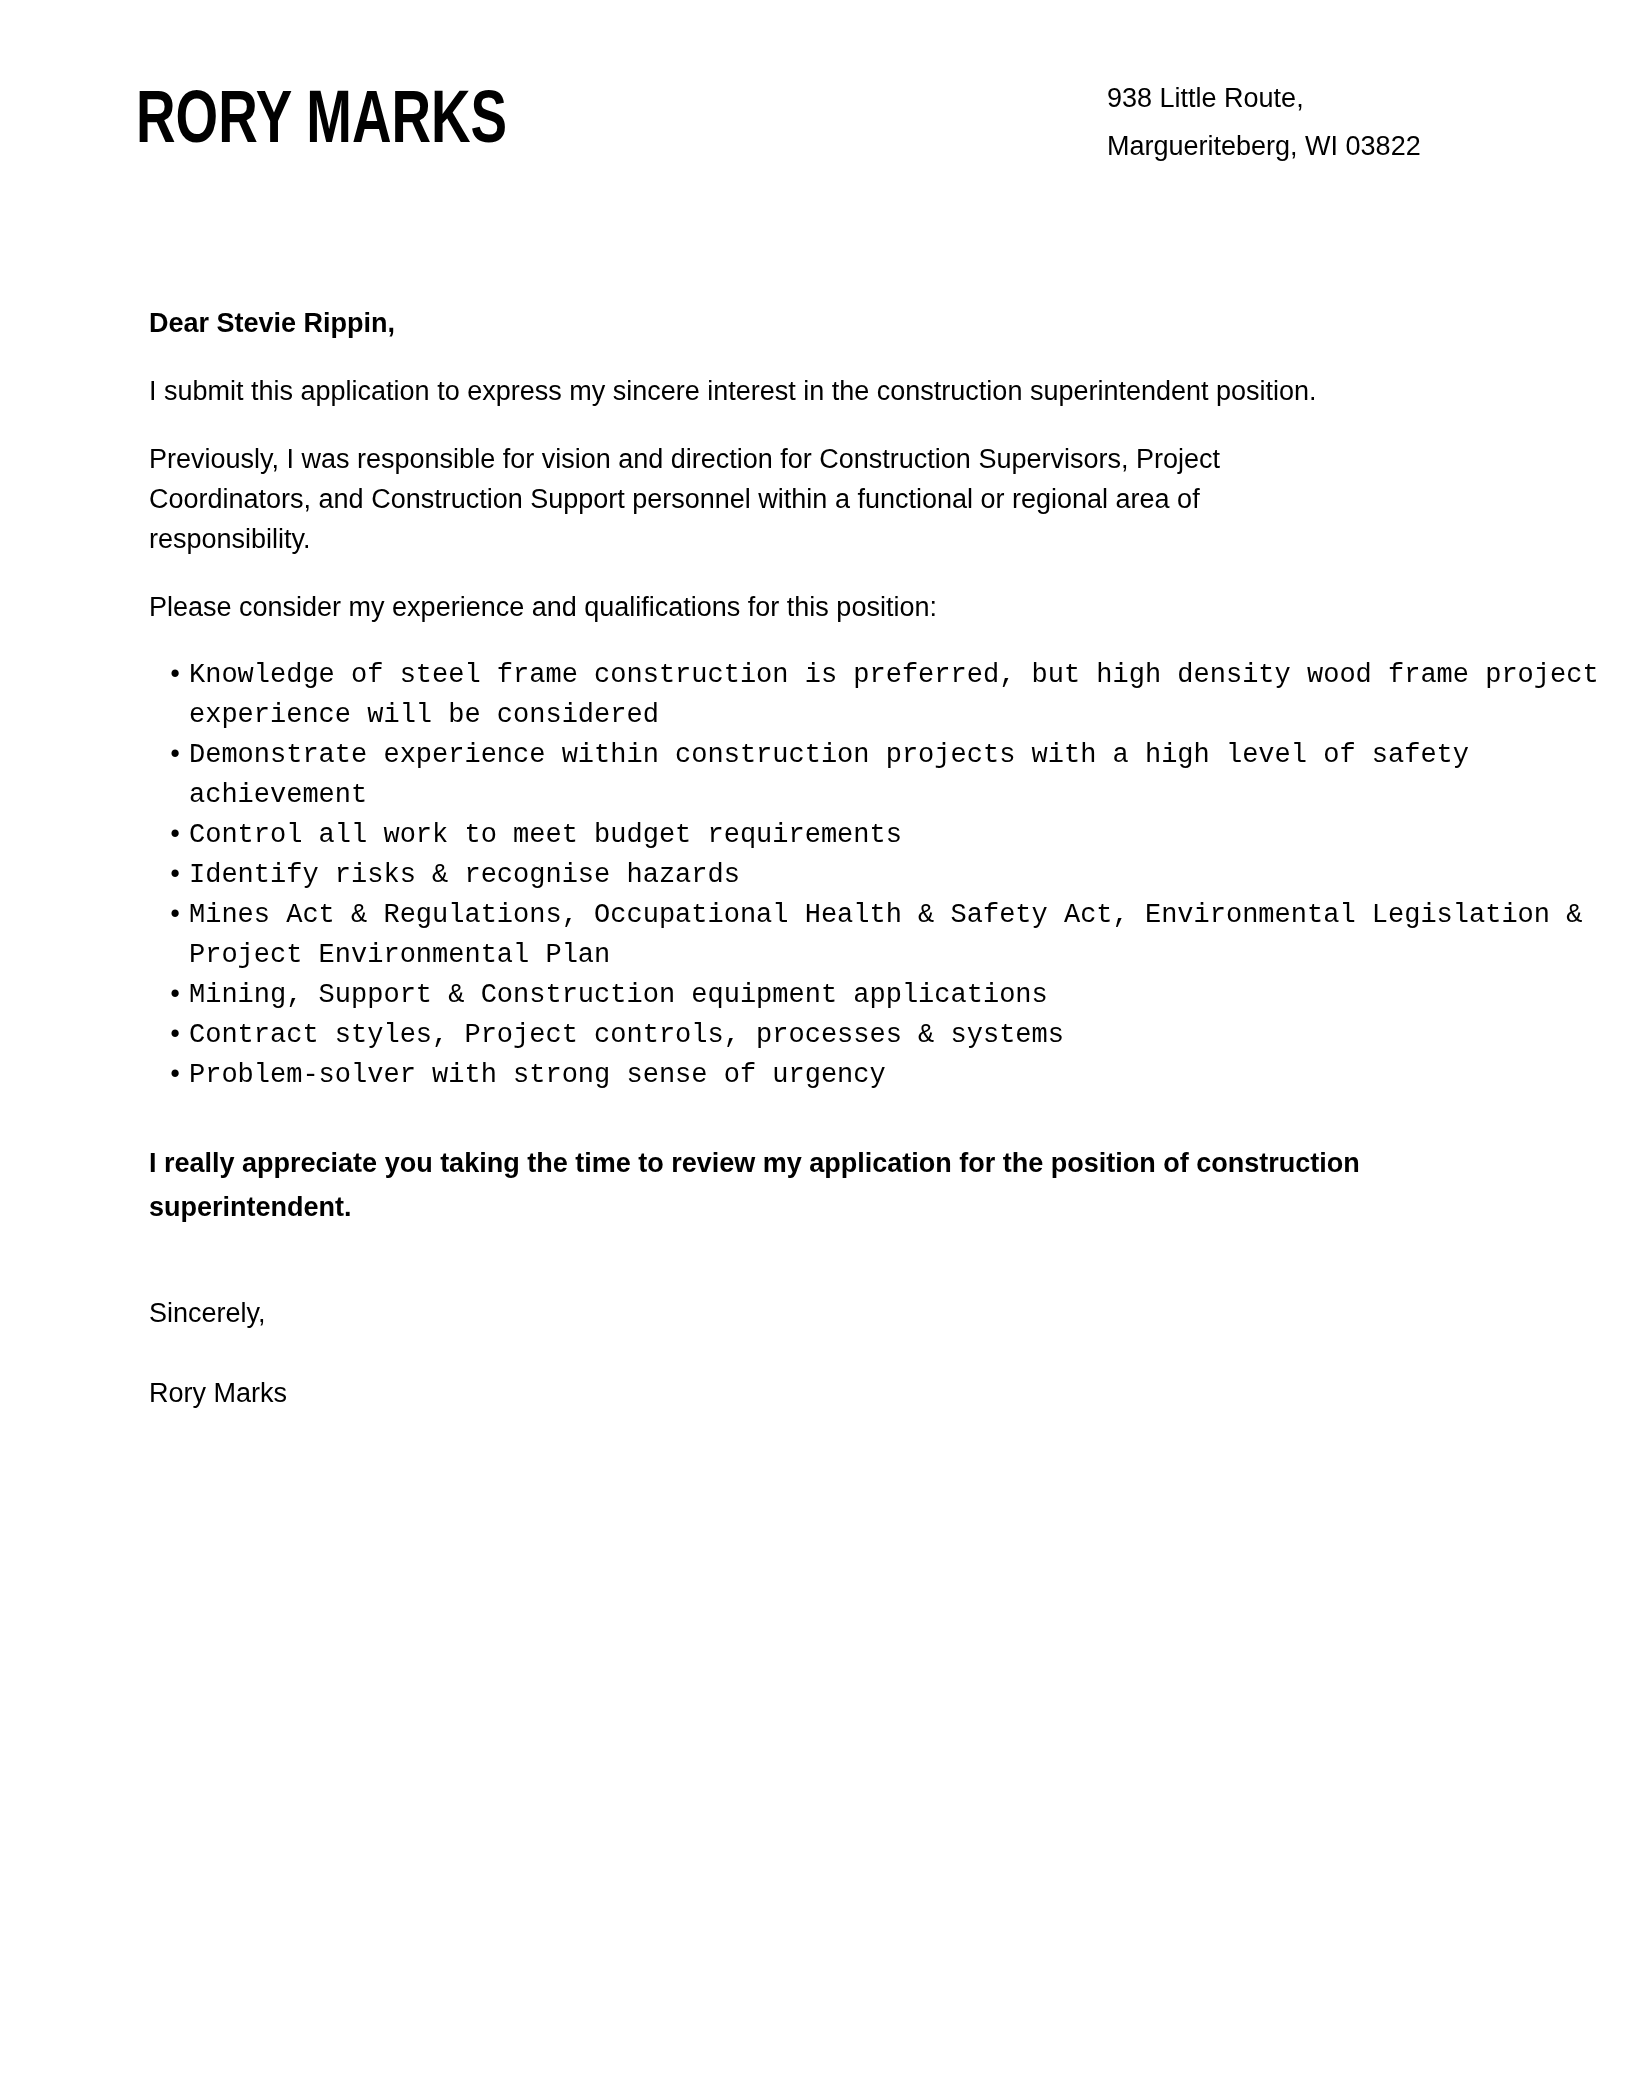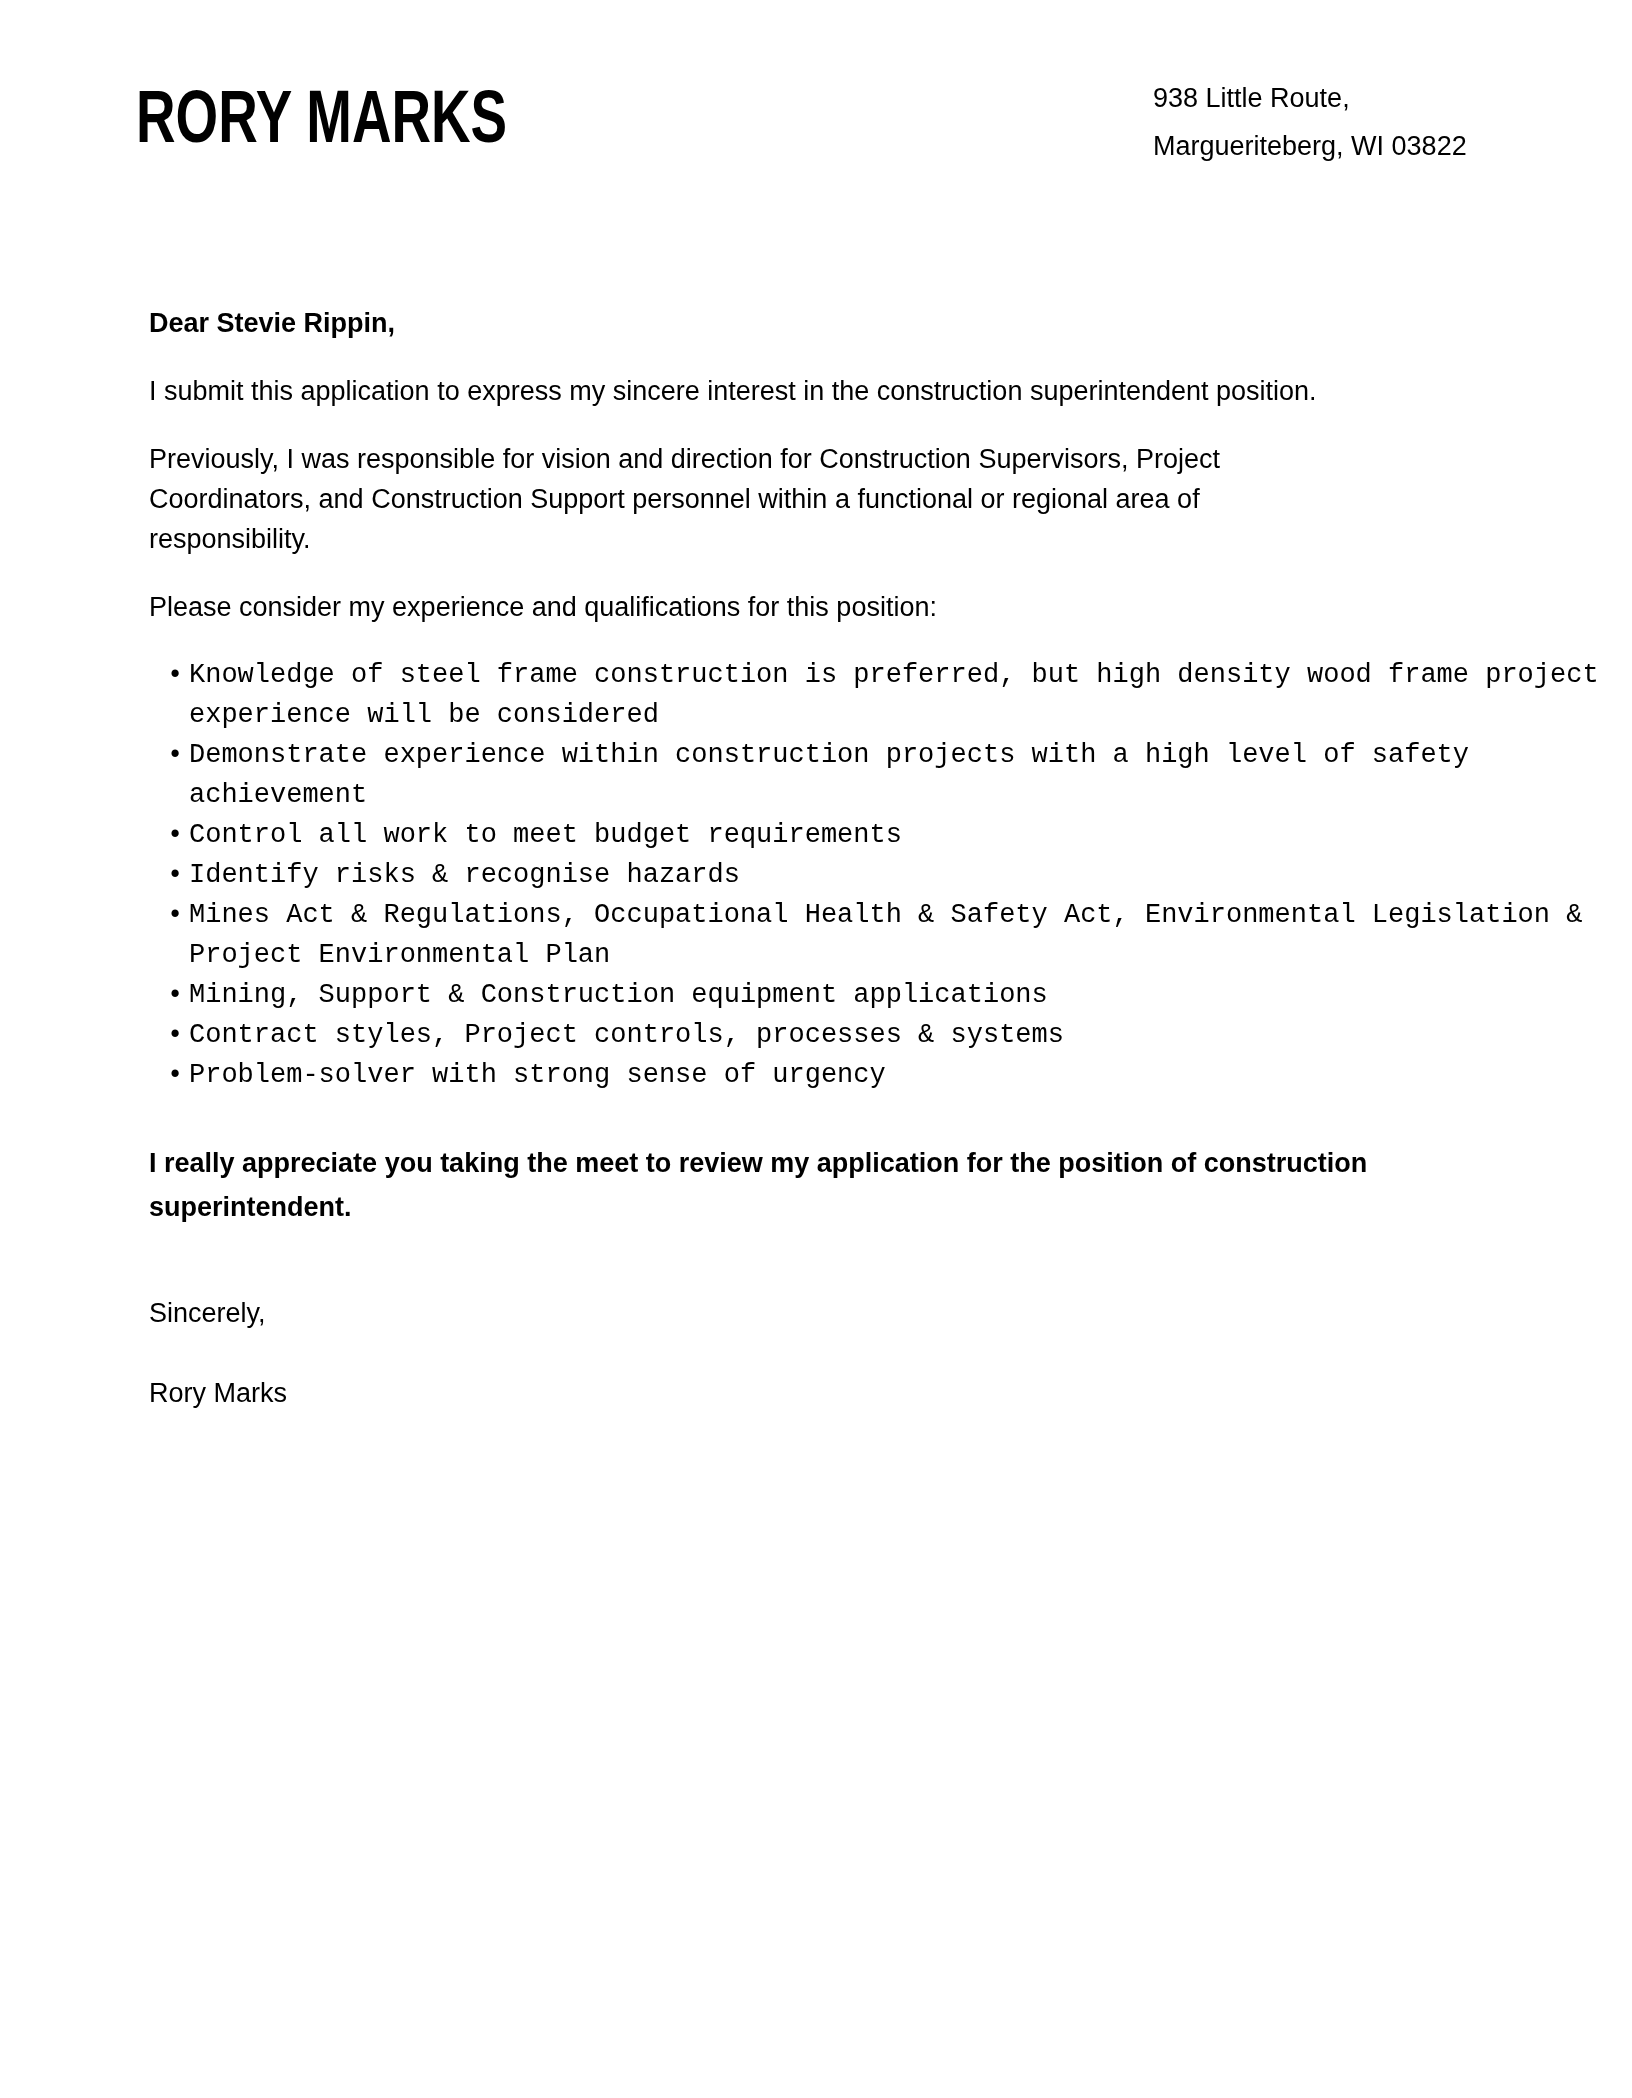--- a/index.html
+++ b/index.html
@@ -31,21 +31,21 @@
     line-height: 75px;
     font-weight: 700;
     letter-spacing: 0;
     white-space: nowrap;
     transform: scaleX(0.73);
     transform-origin: left top;
   }
   
   .sender-address {
     position: absolute;
-    left: 1153px;
+    left: 1107px;
     top: 74px;
     font-size: 27px;
     line-height: 48px;
     font-weight: 400;
     white-space: nowrap;
   }
   
   .letter {
     position: absolute;
     left: 149px;
@@ -122,21 +122,21 @@
       <li>Demonstrate experience within construction projects with a high level of safety achievement</li>
       <li>Control all work to meet budget requirements</li>
       <li>Identify risks &amp; recognise hazards</li>
       <li>Mines Act &amp; Regulations, Occupational Health &amp; Safety Act, Environmental Legislation &amp;
 Project Environmental Plan</li>
       <li>Mining, Support &amp; Construction equipment applications</li>
       <li>Contract styles, Project controls, processes &amp; systems</li>
       <li>Problem-solver with strong sense of urgency</li>
     </ul>
 
-    <p class="closing">I really appreciate you taking the meet to review my application for the position of construction
+    <p class="closing">I really appreciate you taking the time to review my application for the position of construction
 superintendent.</p>
 
     <div class="signature-block">
       <div>Sincerely,</div>
       <div>Rory Marks</div>
     </div>
 
   </main>
 </div>
 

